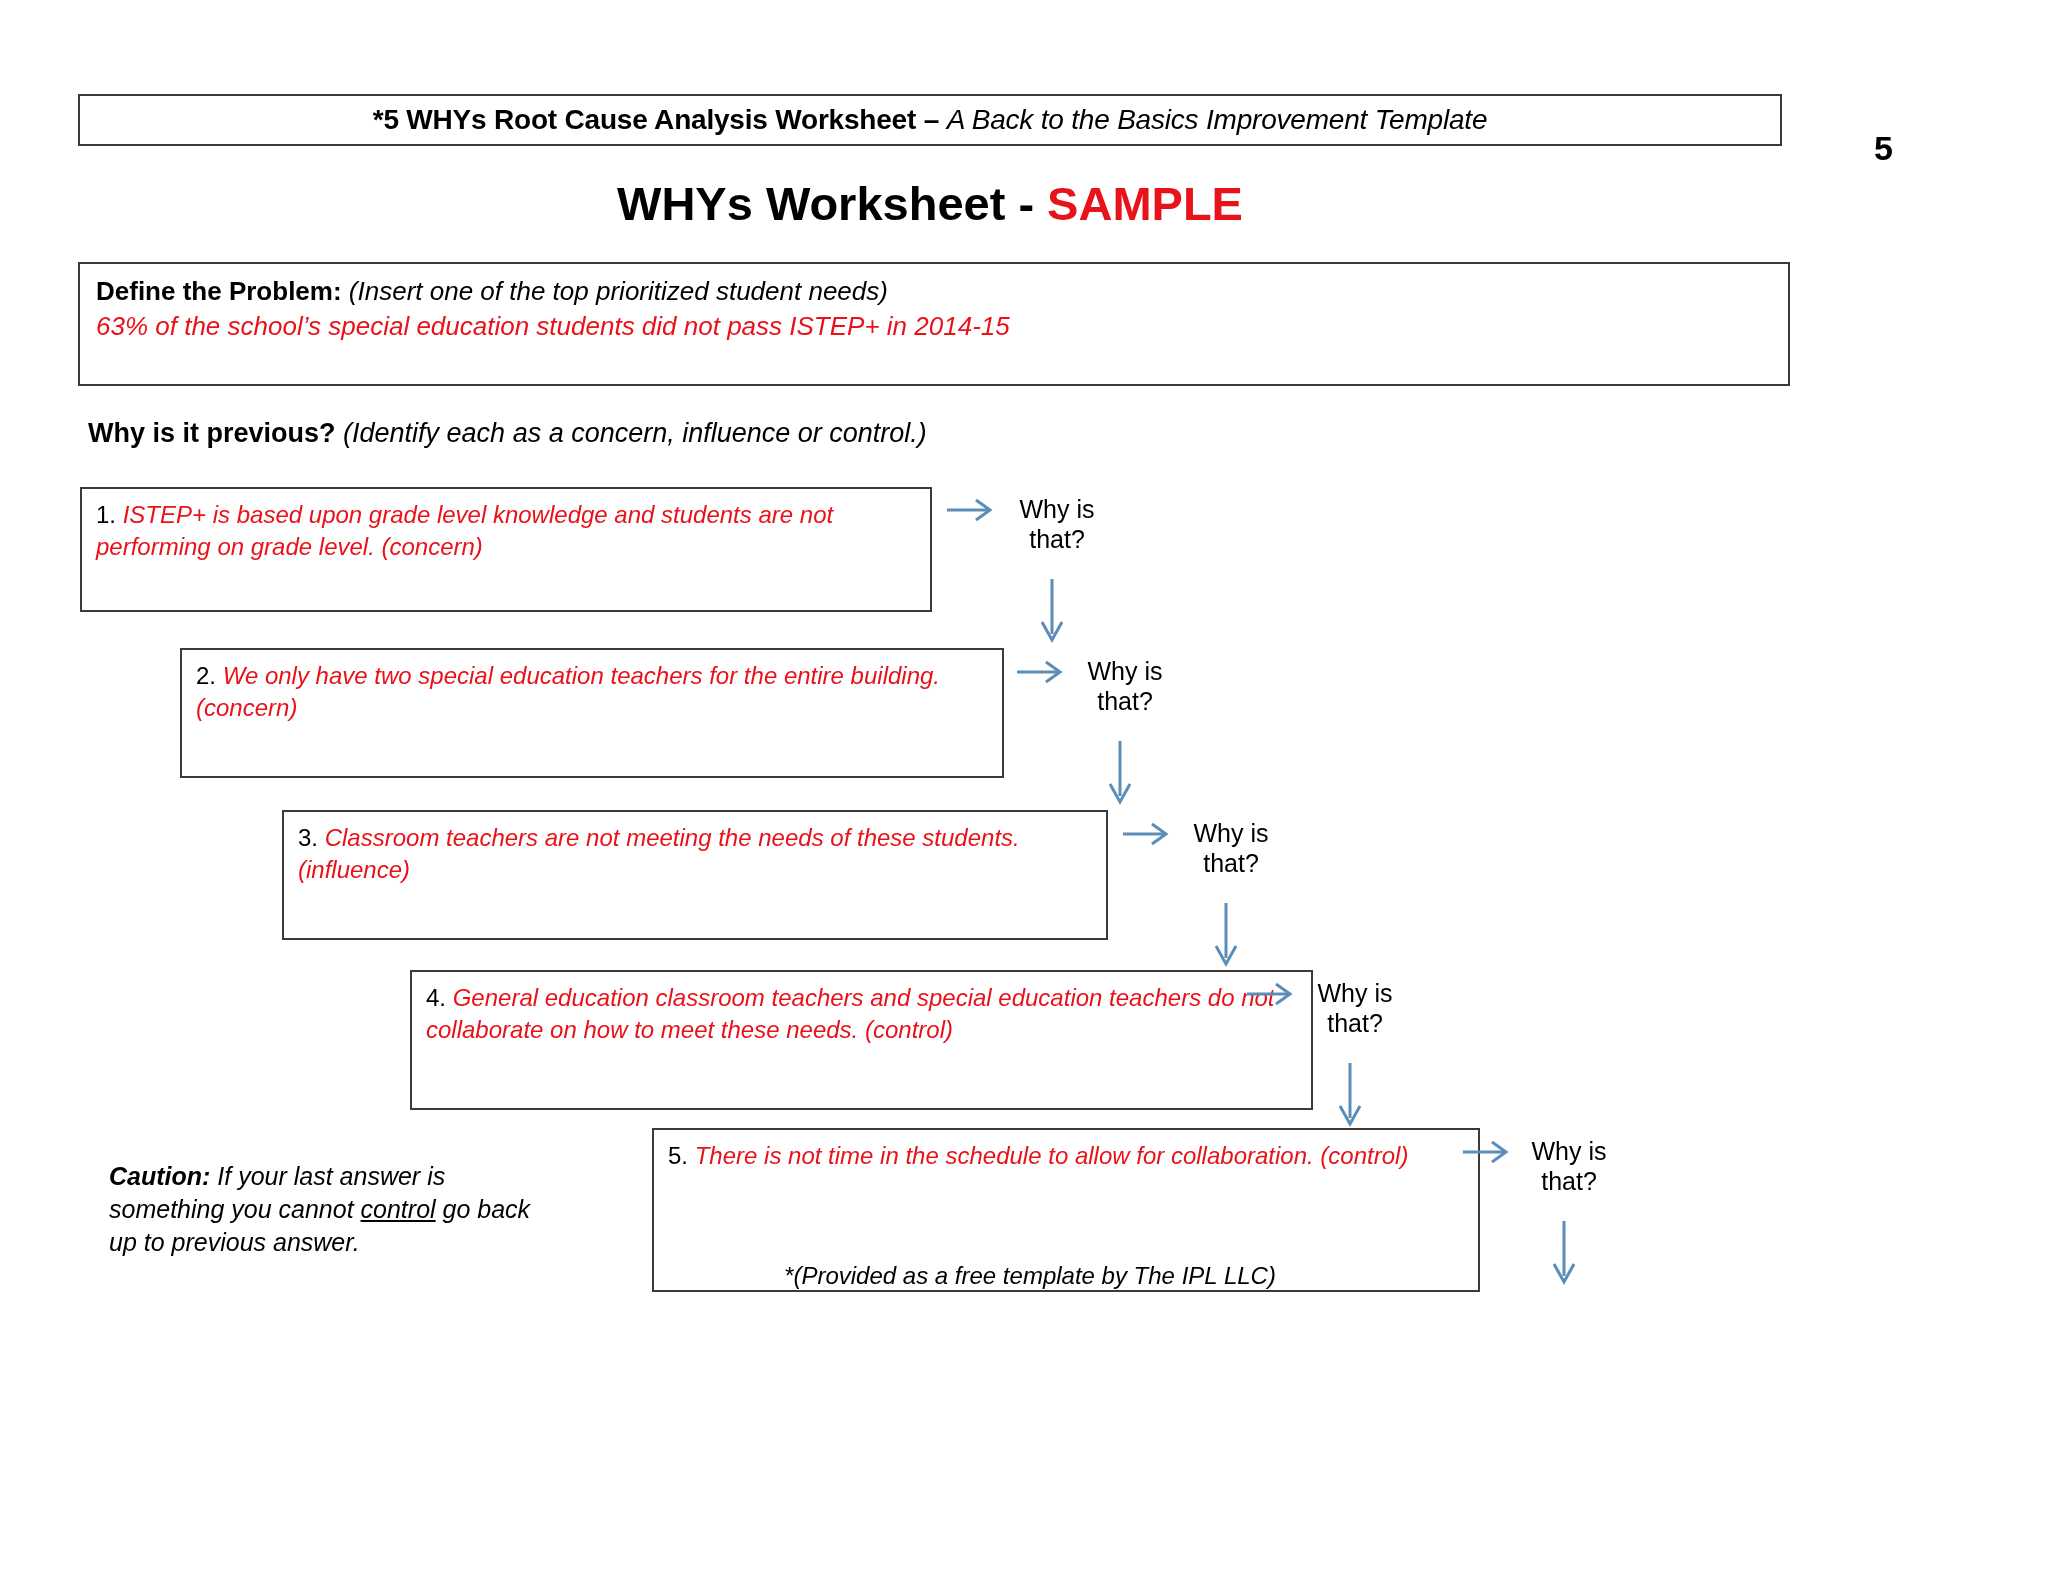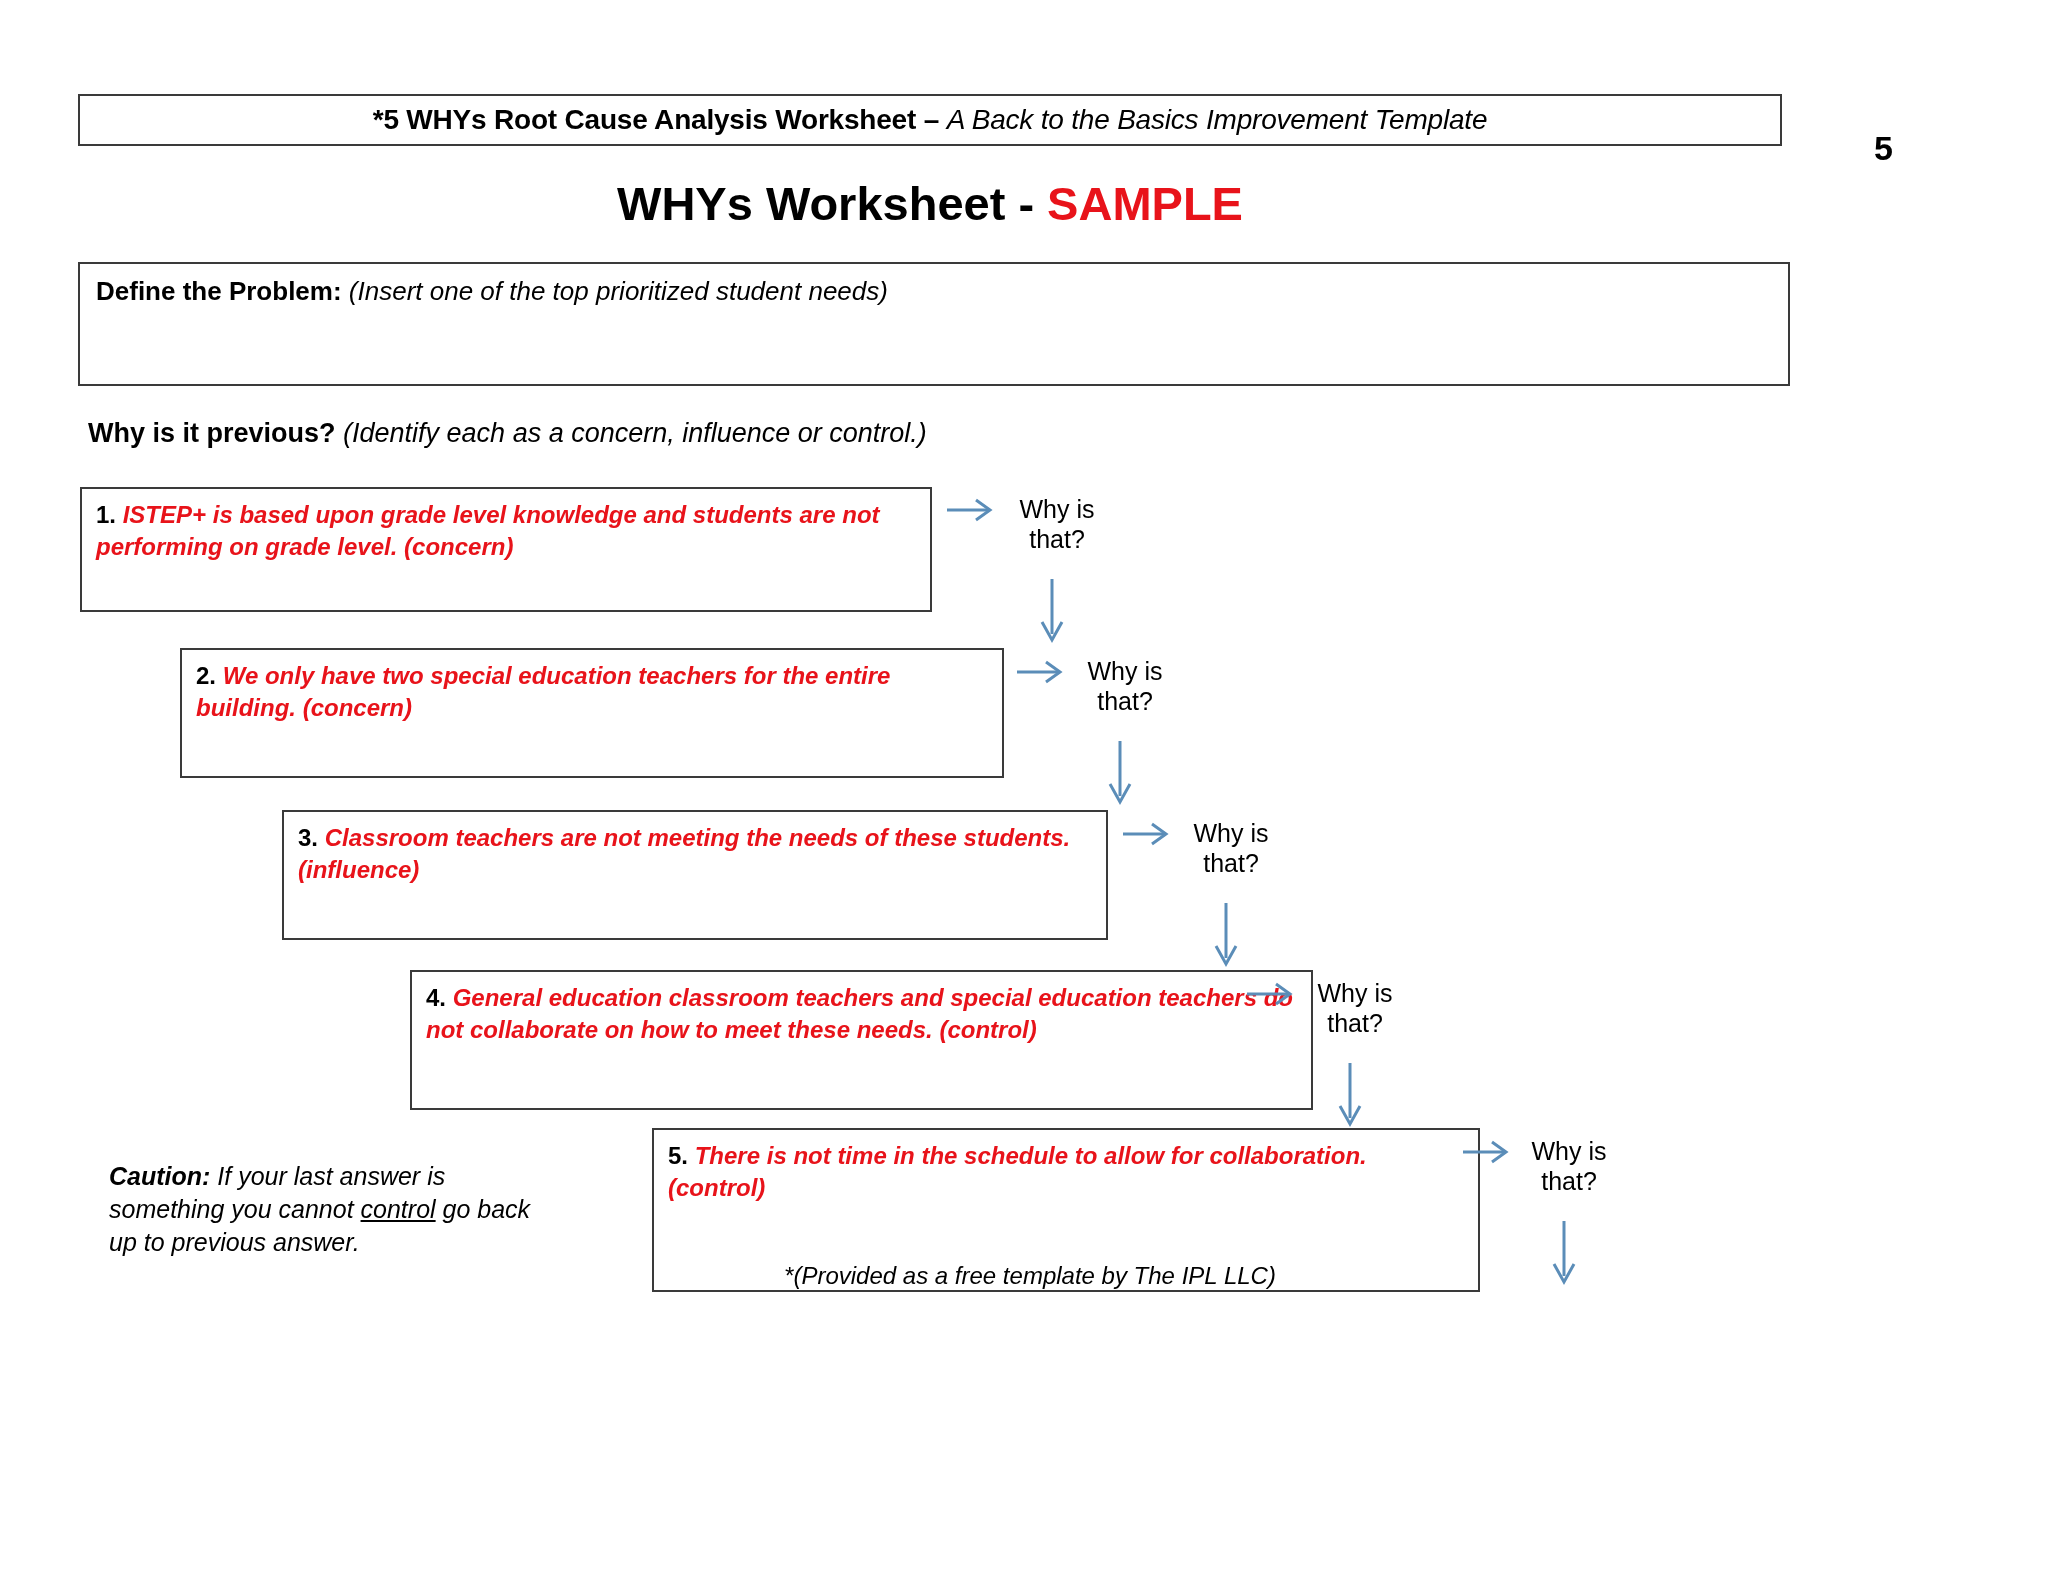--- a/index.html
+++ b/index.html
@@ -110,21 +110,20 @@
     border: 2px solid #3a3a3a;
     box-sizing: border-box;
     background: #ffffff;
     padding: 10px 12px 0 14px;
   }
   .why-box .wb-text {
     font-size: 24px;
     line-height: 1.33;
     color: #e8131a;
     font-style: italic;
-    font-weight: bold;
   }
   .why-box .wb-num {
     color: #000000;
     font-style: normal;
   }
 
   
   .why-that {
     position: absolute;
     font-size: 25px;
@@ -169,20 +168,21 @@
   <div class="title-bar">
     <div class="tb-text"><span class="tb-bold">*5 WHYs Root Cause Analysis Worksheet – </span><span class="tb-ital">A Back to the Basics Improvement Template</span></div>
   </div>
 
   <div class="page-number">5</div>
 
   <div class="main-title"><span>WHYs Worksheet - </span><span class="sample">SAMPLE</span></div>
 
   <div class="define-box">
     <div class="define-line1"><b>Define the Problem: </b><i>(Insert one of the top prioritized student needs)</i></div>
+    <div class="define-line2">63% of the school’s special education students did not pass ISTEP+ in 2014-15</div>
   </div>
 
   <div class="why-prompt"><b>Why is it previous? </b><i>(Identify each as a concern, influence or control.)</i></div>
 
   <div class="why-box" style="left:80px; top:487px; width:852px; height:125px;">
     <div class="wb-text"><span class="wb-num">1. </span><span>ISTEP+ is based upon grade level knowledge and students are not performing on grade level. (concern)</span></div>
   </div>
   <svg class="arrow-right" style="left:946px; top:497px;" width="48" height="26" viewBox="0 0 48 26">
     <line x1="1" y1="13" x2="42" y2="13" stroke="#5b8db8" stroke-width="3"></line>
     <polyline points="30,3 44,13 30,23" fill="none" stroke="#5b8db8" stroke-width="3"></polyline>

